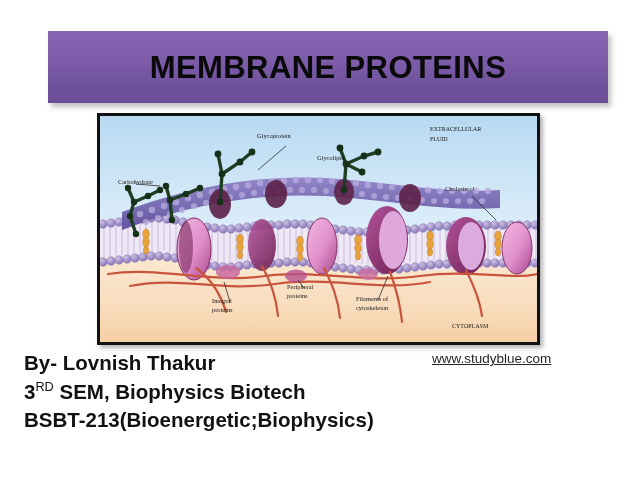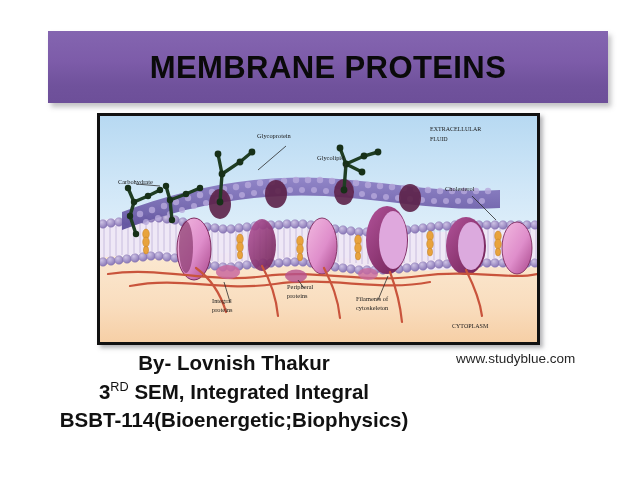--- a/index.html
+++ b/index.html
@@ -61,35 +61,35 @@
   #figure-canvas {
     position: absolute;
     left: 0; top: 0;
     width: 100%; height: 100%;
     display: block;
   }
 
   
   #source-link {
     position: absolute;
-    left: 456px;
+    left: 432px;
     top: 351px;
     font-family: "Liberation Sans", sans-serif;
     font-size: 13.5px;
     color: #262626;
+    text-decoration: underline;
     white-space: nowrap;
   }
 
   
   #author-block {
     position: absolute;
     left: 24px;
     top: 349px;
     width: 420px;
-    text-align: center;
   }
   .author-line {
     font-family: "Liberation Sans", sans-serif;
     font-weight: bold;
     font-size: 20.5px;
     color: #111111;
     line-height: 28.5px;
     white-space: nowrap;
   }
   .author-line sup {
@@ -482,17 +482,17 @@
         <text x="256" y="194">cytoskeleton</text>
         <text x="352" y="212" font-size="6">CYTOPLASM</text>
       </g>
     </svg>
   </div>
 
   <div id="source-link">www.studyblue.com</div>
 
   <div id="author-block">
     <div class="author-line">By- Lovnish Thakur</div>
-    <div class="author-line"><span>3</span><sup>RD</sup><span> SEM, Integrated Integral</span></div>
-    <div class="author-line">BSBT-114(Bioenergetic;Biophysics)</div>
+    <div class="author-line"><span>3</span><sup>RD</sup><span> SEM, Biophysics Biotech</span></div>
+    <div class="author-line">BSBT-213(Bioenergetic;Biophysics)</div>
   </div>
 
 </div>
 
 </body></html>

